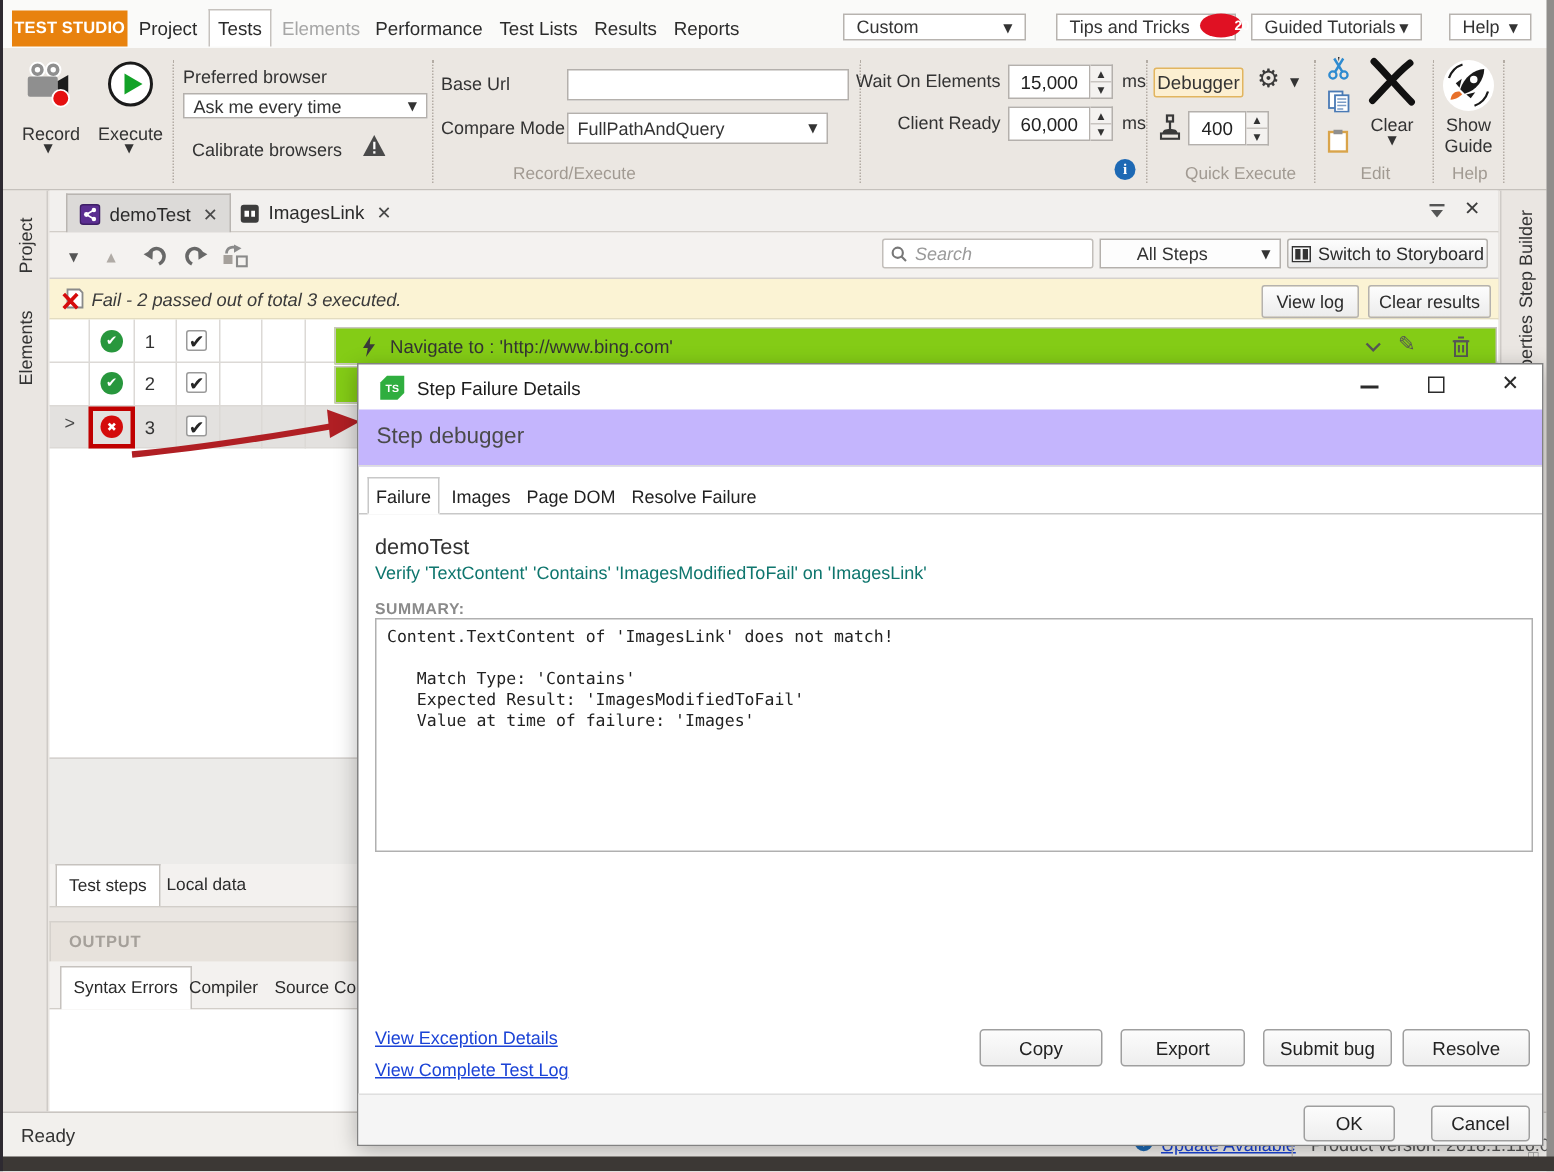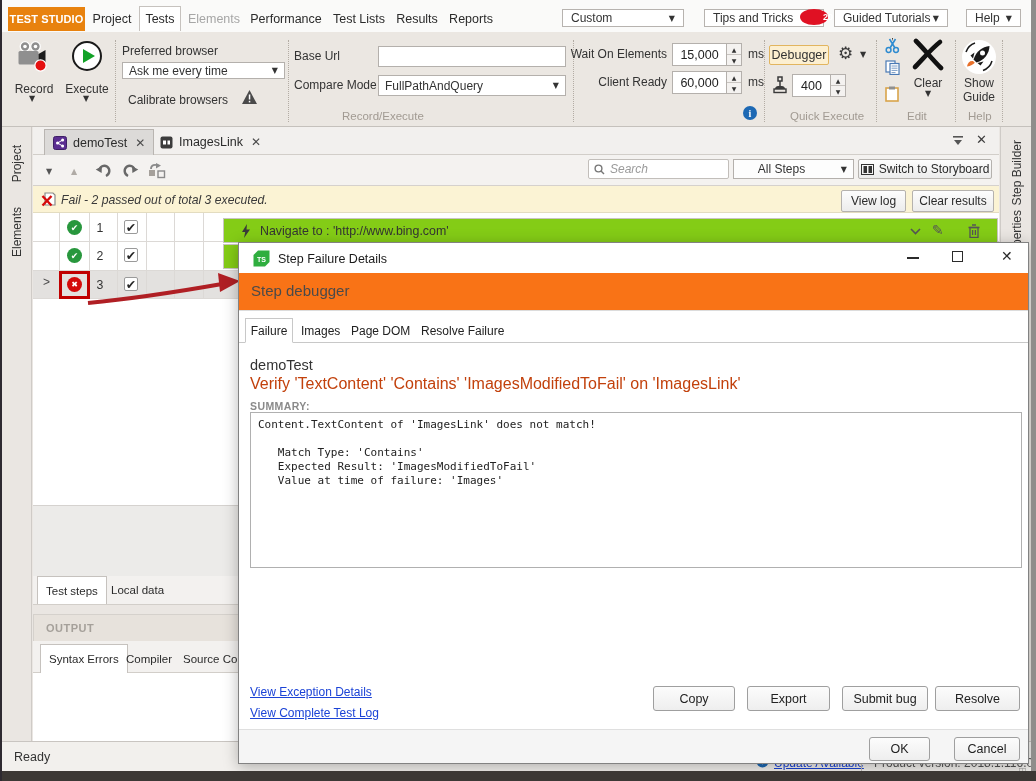--- a/index.html
+++ b/index.html
@@ -75,21 +75,21 @@
   .outhdr { position:absolute; left:0; top:487px; width:966px; height:27px; background:#e7e2dc; border:1px solid #d5d1cc; border-bottom:none; font-size:11px; font-weight:bold; color:#a5a09a; letter-spacing:.5px; display:flex; align-items:center; padding-left:12px; }
   .outtabs { position:absolute; left:0; top:514px; width:966px; height:32px; background:#f3f1ef; border-bottom:1px solid #d2cec9; }
   .outwhite { position:absolute; left:0; top:546px; width:966px; height:68px; background:#fff; }
 
   
   .statusbar { left:2px; top:741px; width:1029px; height:30px; background:#f2f0ed; border-top:1px solid #c9c5c1; z-index:2; }
   .link { color:#1b43d6; text-decoration:underline; font-size:12px; }
 
   
   .dialog { left:238px; top:242px; width:791px; height:522px; background:#fff; border:1px solid #828282; box-shadow:0 3px 14px rgba(0,0,0,.28); z-index:40; }
-  .dlg-band { position:absolute; left:0; top:30px; width:789px; height:38px; background:#f97316; border-bottom:1px solid #dcdcdc; }
+  .dlg-band { position:absolute; left:0; top:30px; width:789px; height:38px; background:#c4b5fd; border-bottom:1px solid #dcdcdc; }
   .dlg-tabline { position:absolute; left:0; top:99px; width:789px; height:0; border-top:1px solid #c8c8c8; }
   .dlg-tab-active { position:absolute; background:#fff; border:1px solid #c8c8c8; border-bottom:1px solid #fff; display:flex; align-items:center; justify-content:center; font-size:12px; color:#222; }
   .dlg-tab { position:absolute; font-size:12px; color:#222; }
   .dlg-btn { position:absolute; background:linear-gradient(#fcfcfc,#eeeeee); border:1px solid #9f9f9f; border-radius:3px; font-size:12.5px; color:#222; display:flex; align-items:center; justify-content:center; }
   .dlg-footer { position:absolute; left:0; top:486px; width:789px; height:34px; background:#f5f5f5; border-top:1px solid #dfdfdf; }
   .mono { font-family:"DejaVu Sans Mono","Liberation Mono",monospace; font-size:11px; line-height:14px; color:#222; white-space:pre; }
 </style>
 </head>
 <body>
 
@@ -160,21 +160,21 @@
       <path d="M7.5 0 L15 14 L0 14 Z" fill="#4a4a4a"></path>
       <rect x="6.8" y="4.5" width="1.5" height="5" fill="#fff"></rect>
       <rect x="6.8" y="10.8" width="1.5" height="1.6" fill="#fff"></rect>
     </svg>
 
     <div class="rsep" style="left:286px;"></div>
 
     <div class="rib-txt" style="left:292px;top:17px;">Base Url</div>
     <input class="tbox" style="left: 376px; top: 14px; width: 188px; height: 21px;" value="">
     <div class="rib-txt" style="left:292px;top:46px;">Compare Mode</div>
-    <div class="combo" style="left:376px;top:43px;width:188px;height:21px;text-align:right;">
+    <div class="combo" style="left:376px;top:43px;width:174px;height:21px;text-align:right;">
       <span>FullPathAndQuery</span>
       <span class="car sym">▼</span>
     </div>
     <div class="rlabel" style="left:340px;top:78px;">Record/Execute</div>
     <div class="info-i" style="left:741px;top:74px;">i</div>
 
     <div class="rsep" style="left:571px;"></div>
 
     <div class="rib-txt" style="left:545px;top:15px;width:120px;text-align:right;">Wait On Elements</div>
     <div class="spinbox" style="left:670px;top:11px;width:55px;height:23px;">15,000</div>
@@ -447,21 +447,21 @@
       <div style="position:absolute;left:12px;top:9px;font-size:15px;color:#4a4a4a;">Step debugger</div>
     </div>
 
     <div class="dlg-tabline"></div>
     <div class="dlg-tab-active" style="left:6px;top:75px;width:48px;height:25px;">Failure</div>
     <div class="dlg-tab" style="left:62px;top:81px;">Images</div>
     <div class="dlg-tab" style="left:112px;top:81px;">Page DOM</div>
     <div class="dlg-tab" style="left:182px;top:81px;">Resolve Failure</div>
 
     <div class="abs" style="left:11px;top:114px;font-size:14.5px;color:#333;">demoTest</div>
-    <div class="abs" style="left:11px;top:132px;font-size:16px;color:#c2410c;">Verify 'TextContent' 'Contains' 'ImagesModifiedToFail' on 'ImagesLink'</div>
+    <div class="abs" style="left:11px;top:132px;font-size:12px;color:#0f766e;">Verify 'TextContent' 'Contains' 'ImagesModifiedToFail' on 'ImagesLink'</div>
     <div class="abs" style="left:11px;top:157px;font-size:10.5px;font-weight:bold;color:#8a8a8a;letter-spacing:.4px;">SUMMARY:</div>
     <div class="abs" style="left:11px;top:169px;width:772px;height:156px;border:1px solid #b0b0b0;background:#fff;padding:5px 7px;">
       <div class="mono">Content.TextContent of 'ImagesLink' does not match!
 
    Match Type: 'Contains'
    Expected Result: 'ImagesModifiedToFail'
    Value at time of failure: 'Images'</div>
     </div>
 
     <div class="abs link" style="left:11px;top:442px;">View Exception Details</div>

